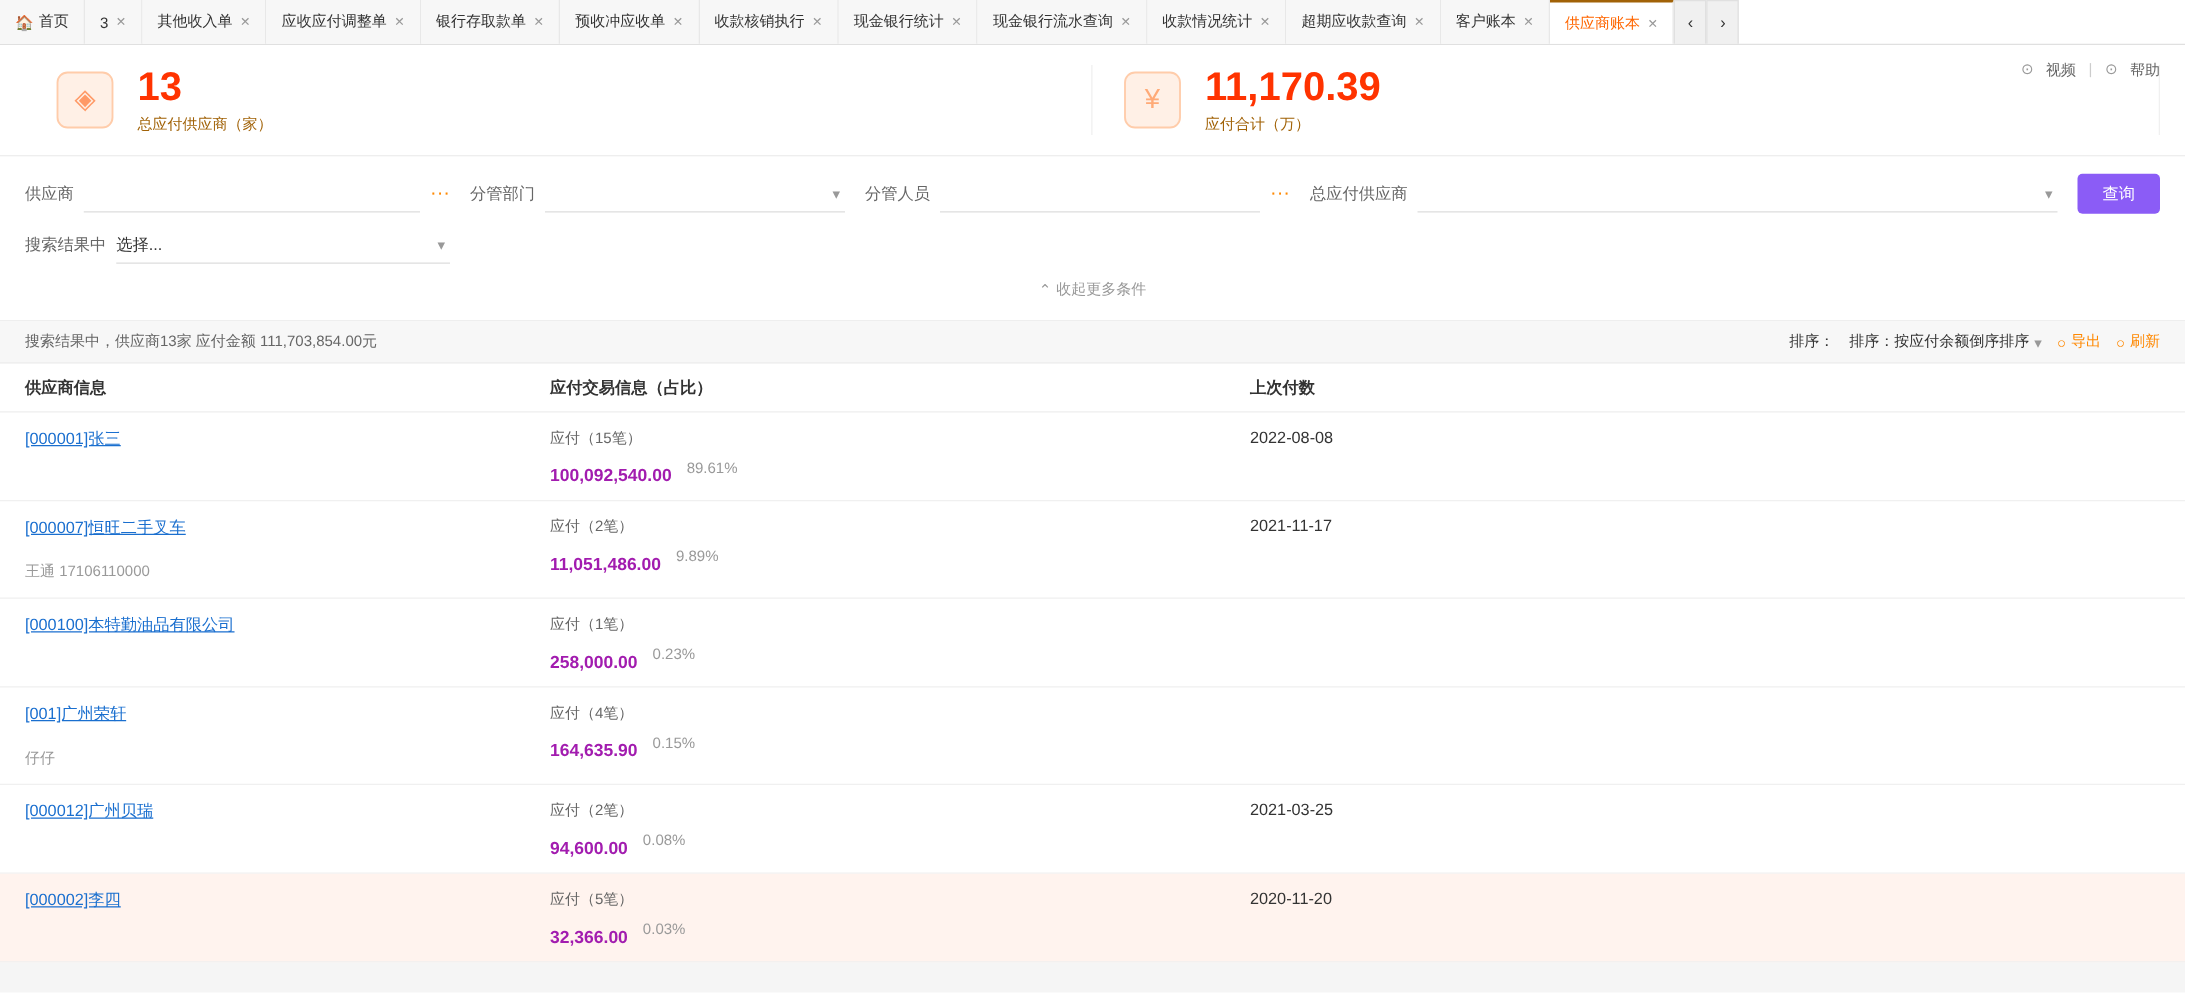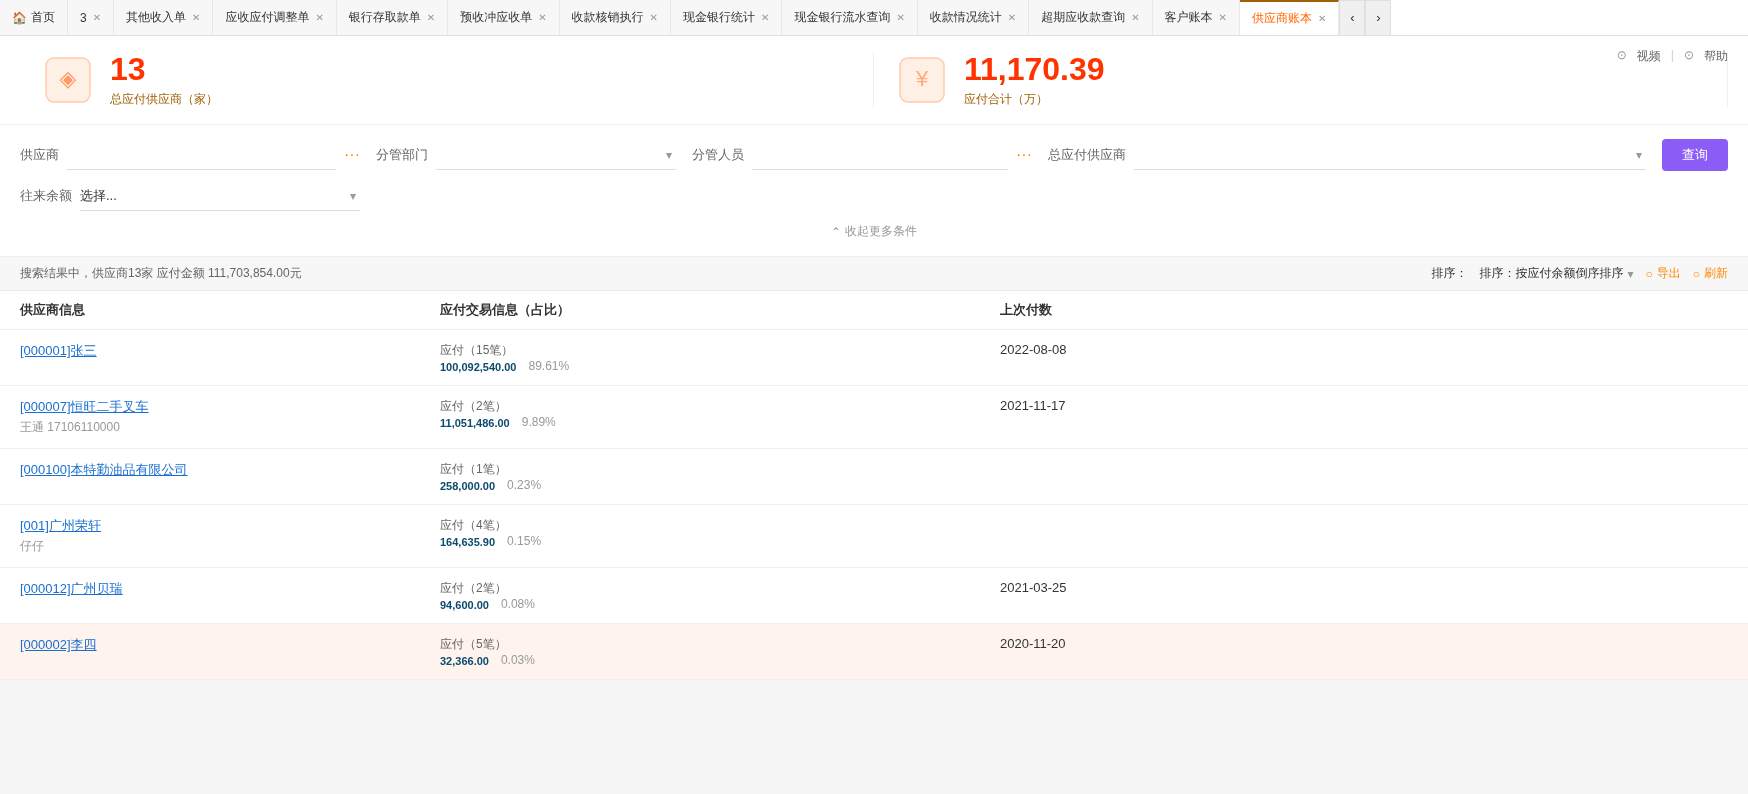--- a/index.html
+++ b/index.html
@@ -93,23 +93,23 @@
     }
     .col-supplier { flex: 0 0 420px; }
     .col-transaction { flex: 0 0 560px; }
     .col-lastpay { flex: 1; }
     .table-row {
       display: flex; align-items: flex-start; padding: 12px 20px; border-bottom: 1px solid #f0f0f0;
       cursor: pointer; transition: background 0.15s;
     }
     .table-row.highlighted { background: #fff3ee; }
     .supplier-name { color: #1a6fcf; text-decoration: underline; font-size: 13px; cursor: pointer; }
-    .supplier-contact { font-size: 12px; color: #999; margin-top: 3px; }
+    .supplier-contact { font-size: 12px; color: #999; margin-top: 18px; }
     .tx-label { font-size: 12px; color: #666; }
-    .tx-amount { color: #0c4a6e; font-size: 11px; font-weight: bold; margin-top: 2px; }
+    .tx-amount { color: #a21caf; font-size: 14px; font-weight: bold; margin-top: 13px; }
     .tx-percent { color: #999; font-size: 12px; margin-left: 12px; }
     .tx-row { display: flex; align-items: center; gap: 0; }
     .last-pay { font-size: 13px; color: #333; }
   </style>
 </head>
 <body>
 
 <div class="nav-tabs">
   <div class="nav-tab">
     <span style="color:#ff6600;">🏠</span>
@@ -239,21 +239,21 @@
         <span class="filter-chevron">▾</span>
       </div>
     </div>
 
     <button class="btn-query">查询</button>
   </div>
 
   <div class="filter-row">
 
     <div class="filter-item" style="flex:0 0 340px;">
-      <label class="filter-label">往来余额</label>
+      <label class="filter-label">搜索结果中</label>
       <div class="filter-select-wrap">
         <select>
           <option value="">选择...</option>
         </select>
         <span class="filter-chevron">▾</span>
       </div>
     </div>
   </div>
 
   <div class="collapse-bar">

